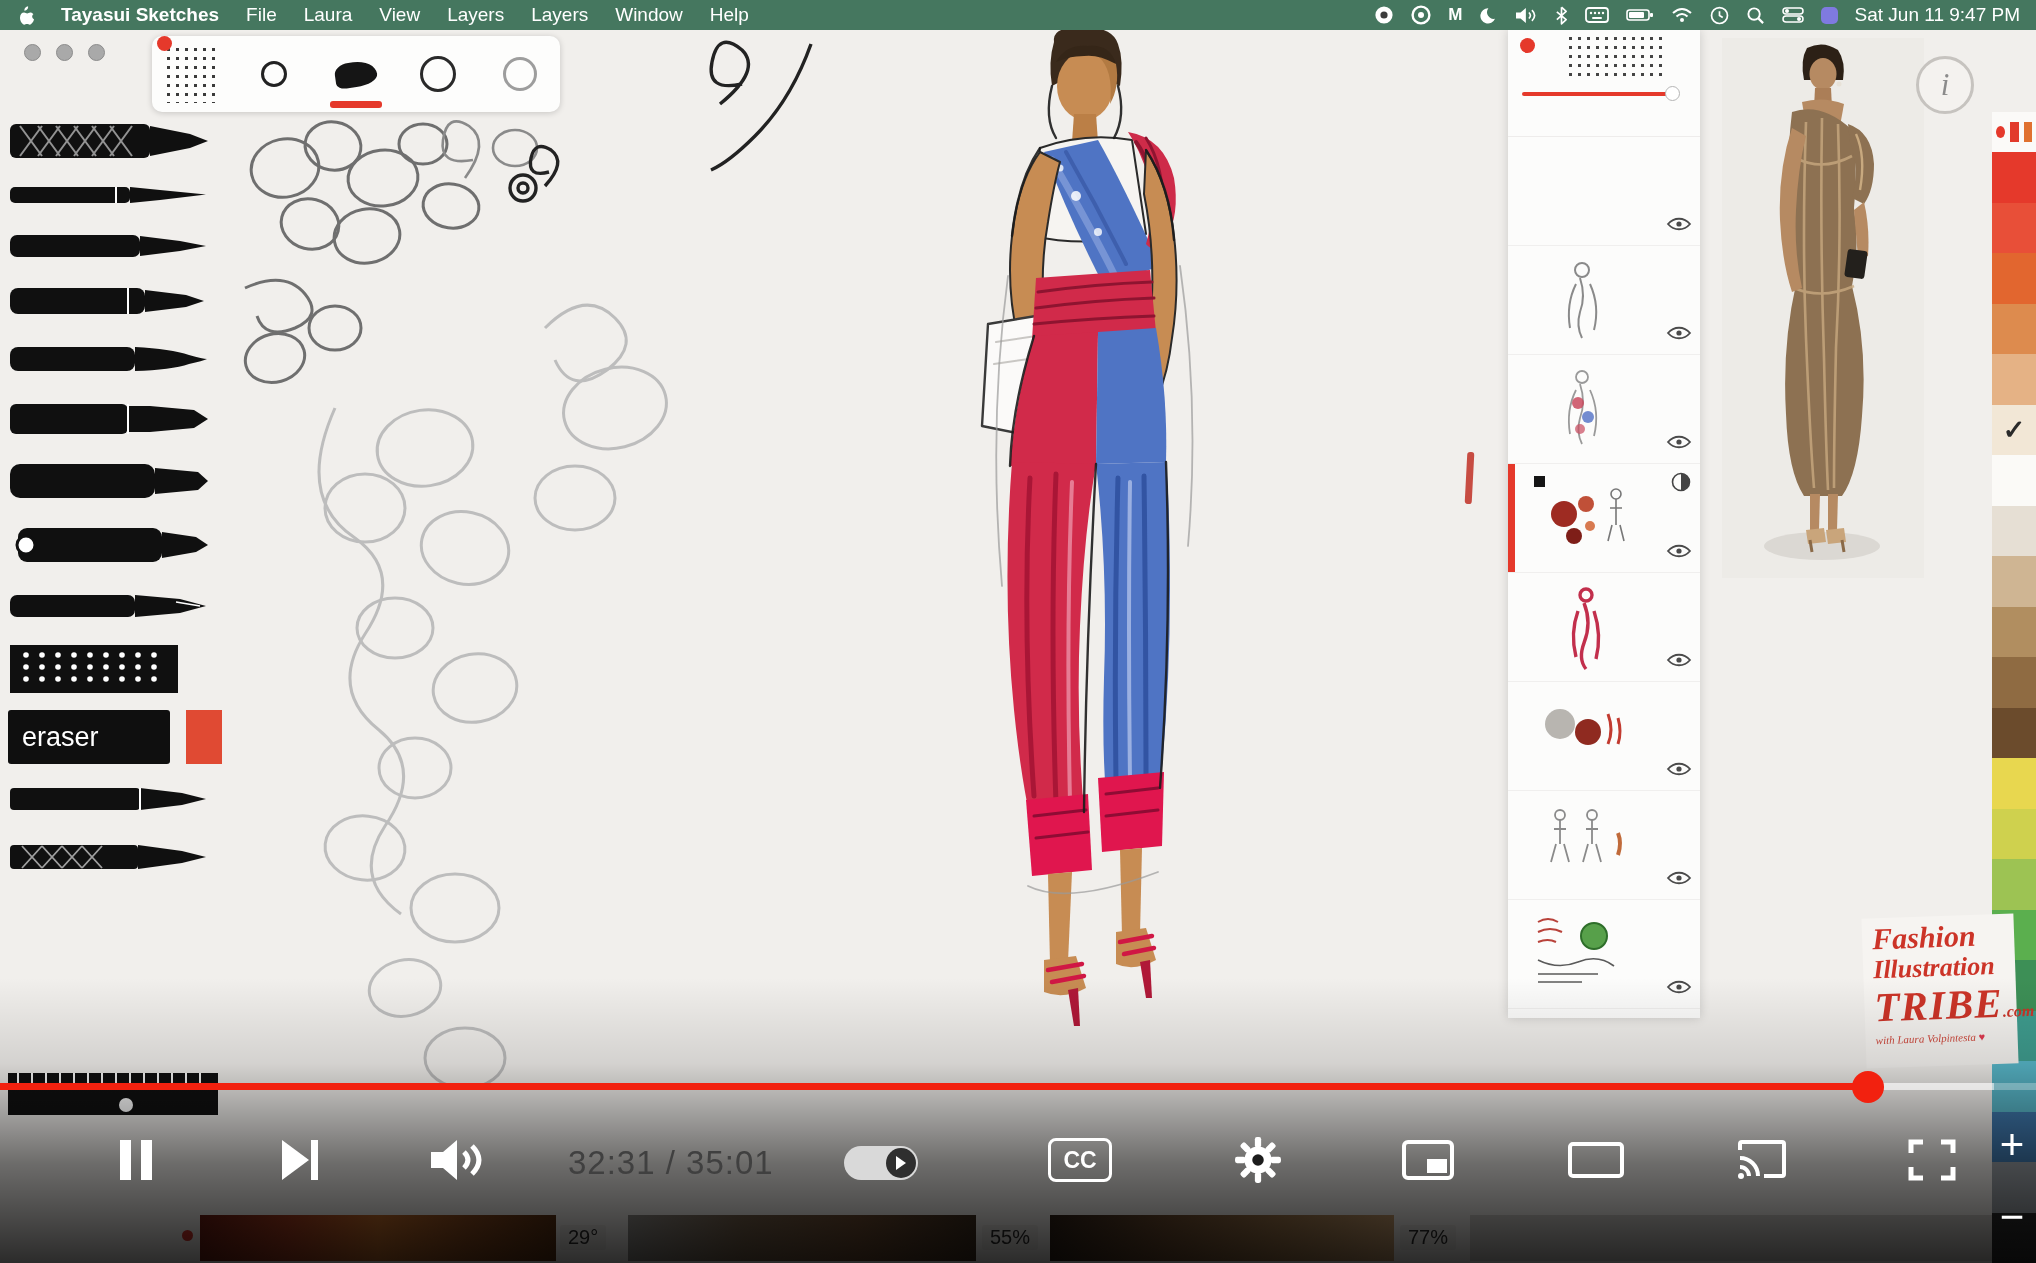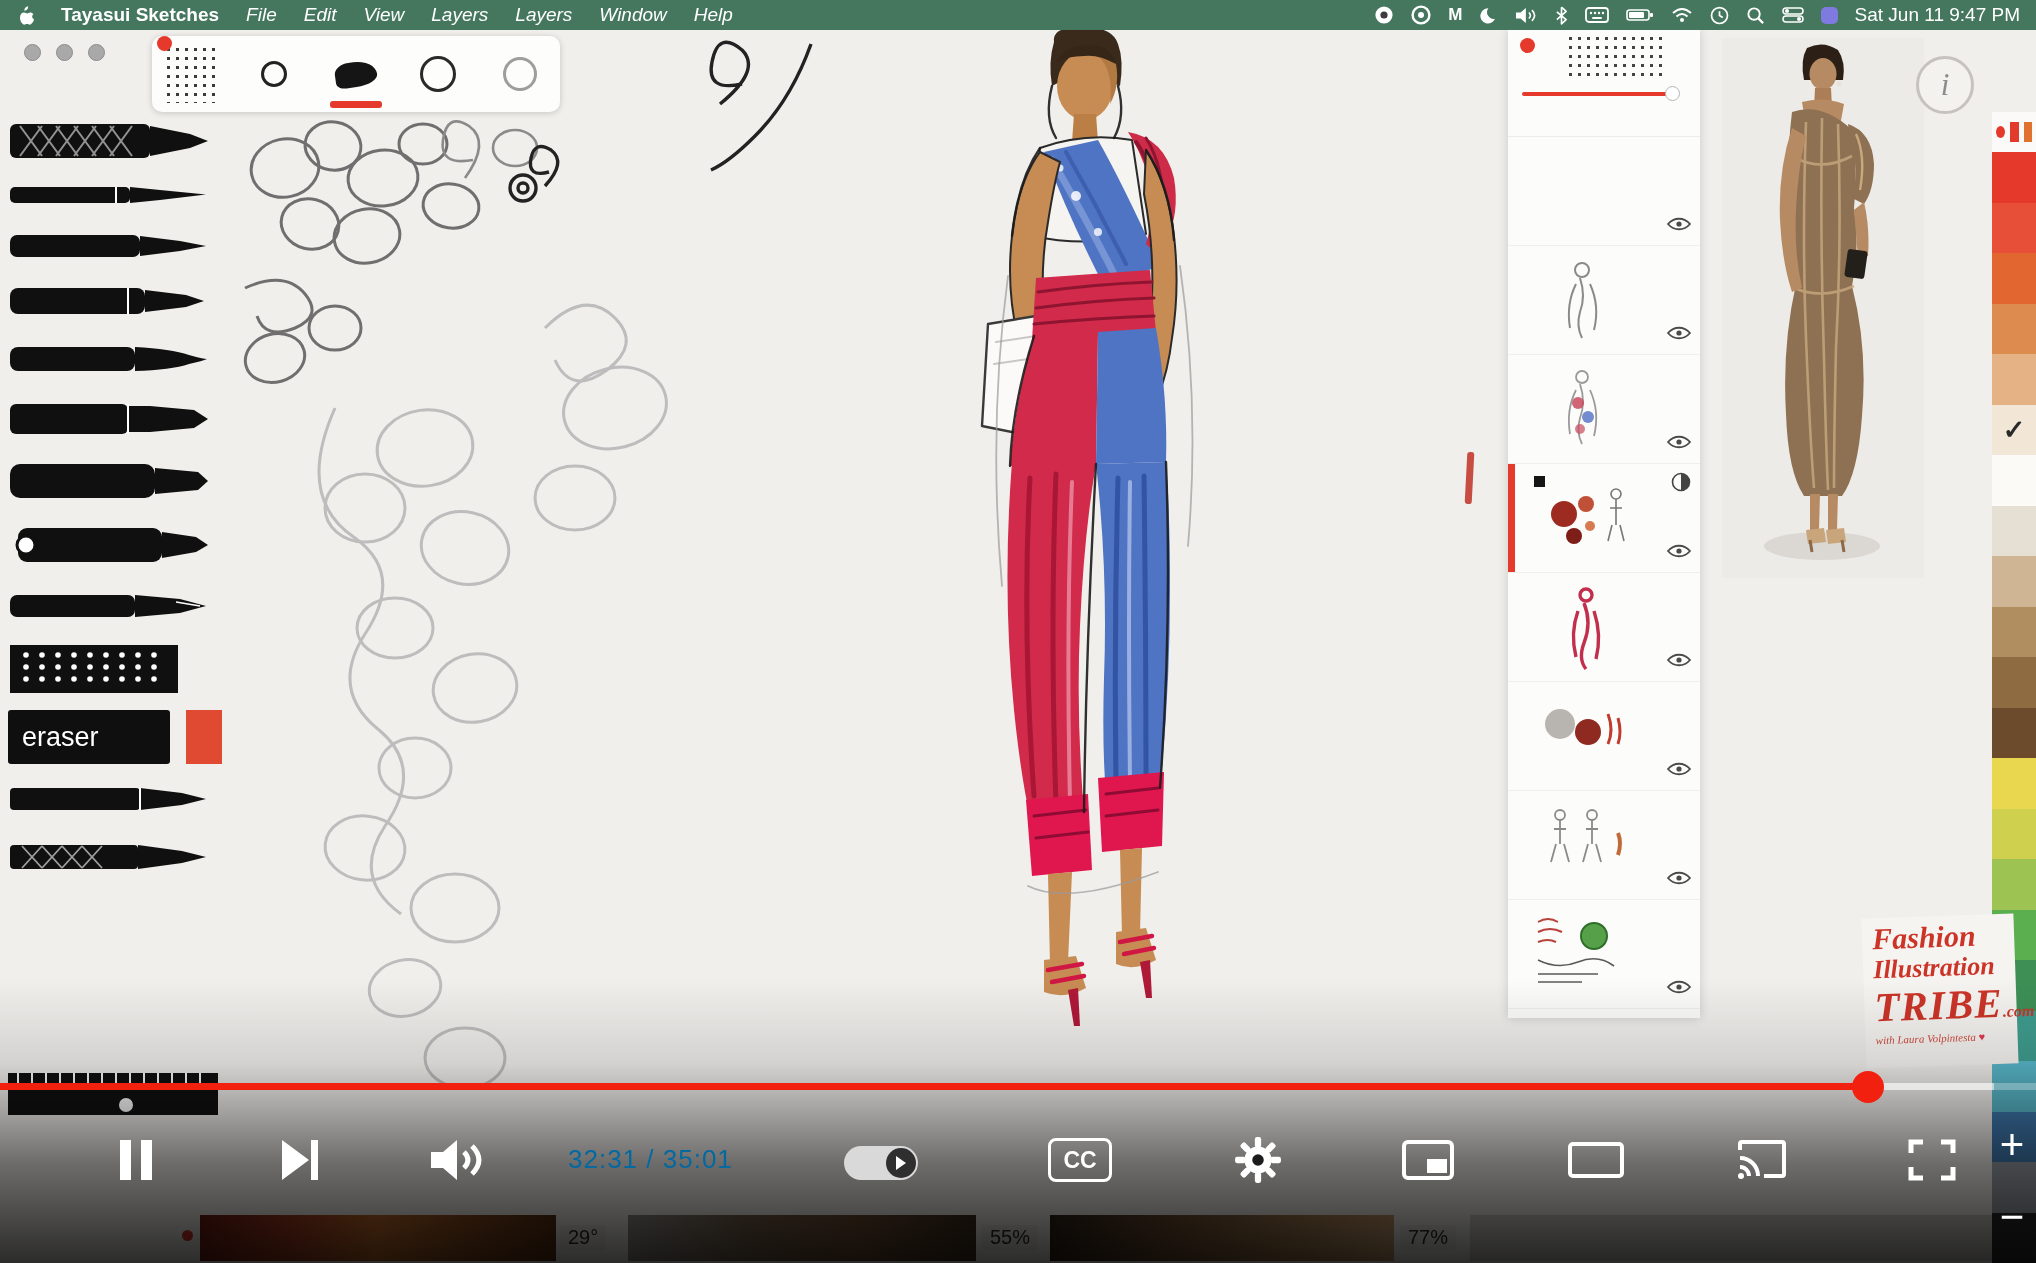--- a/index.html
+++ b/index.html
@@ -2,21 +2,21 @@
 <html><head>
 <meta charset="utf-8">
 <style>
   html,body{margin:0;padding:0;background:#333;}
   #screen{position:relative;width:2036px;height:1263px;overflow:hidden;background:#f1efec;font-family:"Liberation Sans",sans-serif;}
 
   
   .menubar{position:absolute;top:0;left:0;right:0;height:30px;background:#45775f;display:flex;align-items:center;color:#fff;font-size:19px;padding:0 16px;z-index:10;box-sizing:border-box;}
   .mb-left{display:flex;align-items:center;gap:27px;}
   .app-name{font-weight:700;}
-  .menu-item{cursor:default;font-style:italic;}
+  .menu-item{cursor:default;}
   .mb-right{margin-left:auto;display:flex;align-items:center;gap:17px;}
   .status-ico{display:flex;align-items:center;}
   .gmail{font-weight:700;font-size:17px;}
   .app-dot{width:17px;height:17px;border-radius:5px;background:#7f7ae0;display:inline-block;}
   .datetime{white-space:nowrap;}
 
   
   .traffic{position:absolute;top:44px;left:24px;display:flex;gap:15px;z-index:5;}
   .traffic span{width:17px;height:17px;border-radius:50%;background:#a9a9a9;border:1px solid #8c8c8c;box-sizing:border-box;}
 
@@ -93,21 +93,21 @@
   .hud-l1{left:560px;} .hud-l2{left:982px;} .hud-l3{left:1400px;}
 
   
   .yt-gradient{position:absolute;left:0;right:0;bottom:0;height:285px;background:linear-gradient(180deg,rgba(0,0,0,0) 0%,rgba(0,0,0,.12) 30%,rgba(0,0,0,.55) 65%,rgba(0,0,0,.82) 100%);z-index:3;pointer-events:none;}
   .yt-progress{position:absolute;left:0;right:0;top:1083px;height:7px;z-index:4;cursor:pointer;}
   .track{position:absolute;left:0;right:0;top:0;bottom:0;background:rgba(255,255,255,.28);}
   .buffered{position:absolute;left:1868px;width:126px;top:0;bottom:0;background:rgba(255,255,255,.5);}
   .played{position:absolute;left:0;width:1868px;top:0;bottom:0;background:#f2210f;}
   .scrubber{position:absolute;left:1852px;top:1071px;width:32px;height:32px;border-radius:50%;background:#f2210f;z-index:5;cursor:pointer;}
   .ybtn{position:absolute;top:1124px;width:72px;height:72px;display:flex;align-items:center;justify-content:center;z-index:5;cursor:pointer;}
-  .time{position:absolute;left:568px;top:1144px;font-size:26px;color:#0369a1;z-index:5;letter-spacing:1px;white-space:nowrap;}
+  .time{position:absolute;left:568px;top:1144px;font-size:33px;color:#404040;z-index:5;letter-spacing:1px;white-space:nowrap;}
   .autoplay{position:absolute;left:844px;top:1146px;width:74px;height:34px;border-radius:17px;background:#d9d9d9;z-index:5;cursor:pointer;}
   .autoplay .knob{position:absolute;right:2px;top:2px;width:30px;height:30px;border-radius:50%;background:#2f2f2f;display:flex;align-items:center;justify-content:center;}
   .cc-btn{position:absolute;left:1048px;top:1138px;width:64px;height:44px;border:3px solid #fff;border-radius:8px;color:#fff;font-weight:700;font-size:23px;display:flex;align-items:center;justify-content:center;z-index:5;box-sizing:border-box;cursor:pointer;}
   .zoom-btn{position:absolute;right:4px;color:#fff;font-size:42px;z-index:5;width:40px;text-align:center;cursor:pointer;line-height:1;}
   .zoom-in{top:1124px;} .zoom-out{top:1196px;}
 </style>
 </head>
 <body>
 
 <div id="screen">
@@ -115,21 +115,21 @@
   <div class="menubar">
     <div class="mb-left">
       <span class="status-ico">
         <svg width="18" height="21" viewBox="0 0 22 26" fill="#fff">
             <path d="M14.8 1.5c-1.2.1-2.6.9-3.4 2-.7.9-1.3 2.3-1.1 3.6 1.3.1 2.7-.7 3.5-1.8.8-1 1.3-2.4 1-3.8z"></path>
             <path d="M17.6 9.3c-1.8 0-2.6 1.1-3.9 1.1-1.3 0-2.2-1.1-3.8-1.1-2.6 0-5.1 2.2-5.1 6.4 0 4.1 3 8.6 5.3 8.6 1.2 0 1.7-.8 3.4-.8s2.1.8 3.4.8c2.3 0 5.2-4.4 5.2-6.6-2.4-1-3.1-4.5-.7-6.1-1-1.5-2.5-2.3-3.8-2.3z"></path>
           </svg>
       </span>
       <span class="app-name">Tayasui Sketches</span>
       <span class="menu-item">File</span>
-      <span class="menu-item">Edit</span>
+      <span class="menu-item">Laura</span>
       <span class="menu-item">View</span>
       <span class="menu-item">Layers</span>
       <span class="menu-item">Layers</span>
       <span class="menu-item">Window</span>
       <span class="menu-item">Help</span>
     </div>
     <div class="mb-right">
       <span class="status-ico">
           <svg width="20" height="20" viewBox="0 0 20 20">
             <circle cx="10" cy="10" r="8.6" fill="#fff"></circle>

